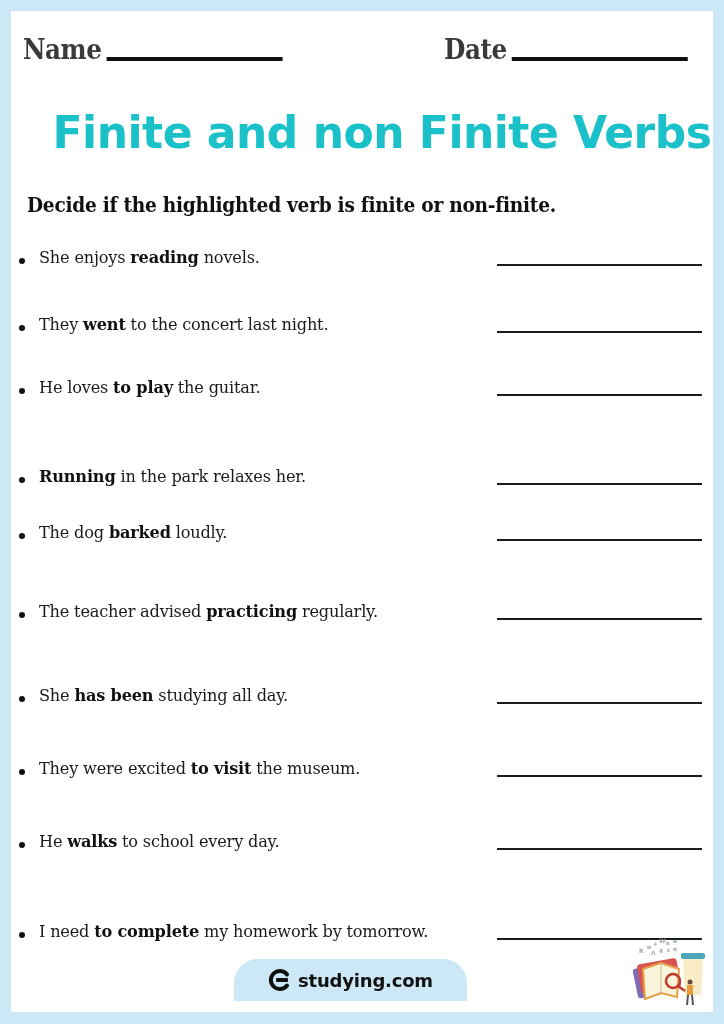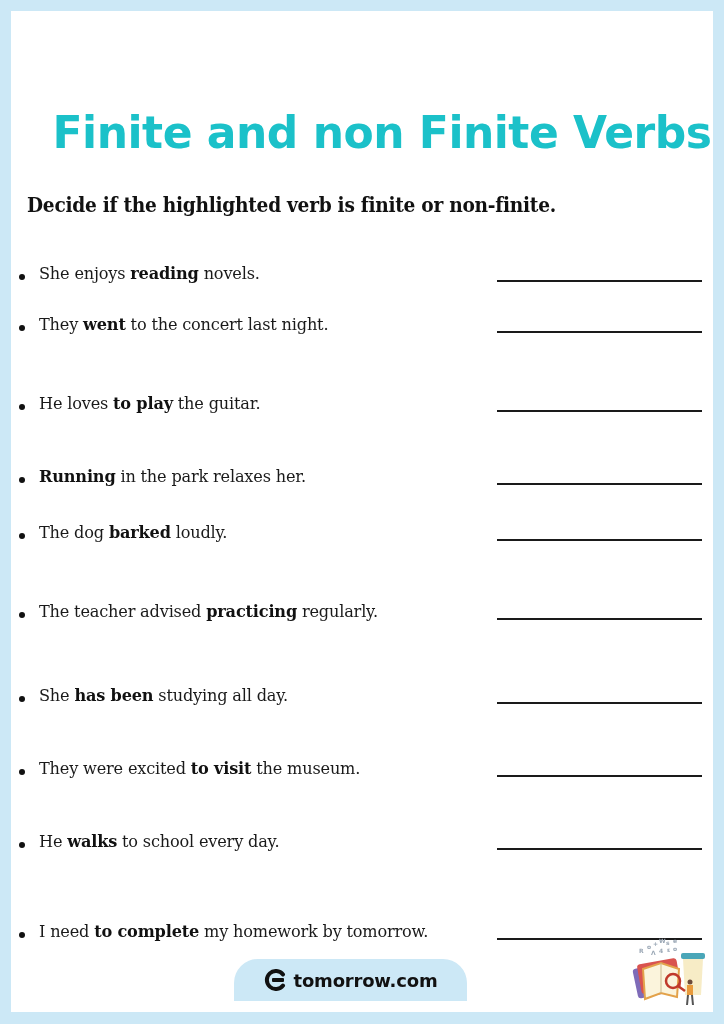--- a/index.html
+++ b/index.html
@@ -127,37 +127,47 @@
       position: absolute;
       left: 610px; top: 924px;
       width: 90px; height: 75px;
     }
   </style>
 </head>
 <body>
 
 <div class="sheet">
 
+  <div class="header-row">
+    <div class="field name">
+      <span>Name</span>
+      <span class="blank"></span>
+    </div>
+    <div class="field date">
+      <span>Date</span>
+      <span class="blank"></span>
+    </div>
+  </div>
 
   <div class="title">Finite and non Finite Verbs</div>
 
   <div class="instruction">Decide if the highlighted verb is finite or non-finite.</div>
 
   <div class="list">
-    <div class="item" style="top:252px">
+    <div class="item" style="top:236px">
       <span class="bullet"></span>
       <span class="sentence"><span>She enjoys </span><b>reading</b><span> novels.</span></span>
       <span class="answer-line"></span>
     </div>
     <div class="item" style="top:303px">
       <span class="bullet"></span>
       <span class="sentence"><span>They </span><b>went</b><span> to the concert last night.</span></span>
       <span class="answer-line"></span>
     </div>
-    <div class="item" style="top:382px">
+    <div class="item" style="top:366px">
       <span class="bullet"></span>
       <span class="sentence"><span>He loves </span><b>to play</b><span> the guitar.</span></span>
       <span class="answer-line"></span>
     </div>
     <div class="item" style="top:455px">
       <span class="bullet"></span>
       <span class="sentence"><span></span><b>Running</b><span> in the park relaxes her.</span></span>
       <span class="answer-line"></span>
     </div>
     <div class="item" style="top:511px">
@@ -223,14 +233,14 @@
 
 </div>
 
 <div class="tab">
   <span class="logo-icon">
     <svg width="22" height="22" viewBox="0 0 22 22">
       <path d="M19 5.5 A9 9 0 1 0 19 16.5" fill="none" stroke="#111" stroke-width="4" stroke-linecap="round"></path>
       <rect x="8" y="9" width="12" height="4" rx="1" fill="#111"></rect>
     </svg>
   </span>
-  <span class="site">tomorrow.com</span>
+  <span class="site">studying.com</span>
 </div>
 
 </body></html>

